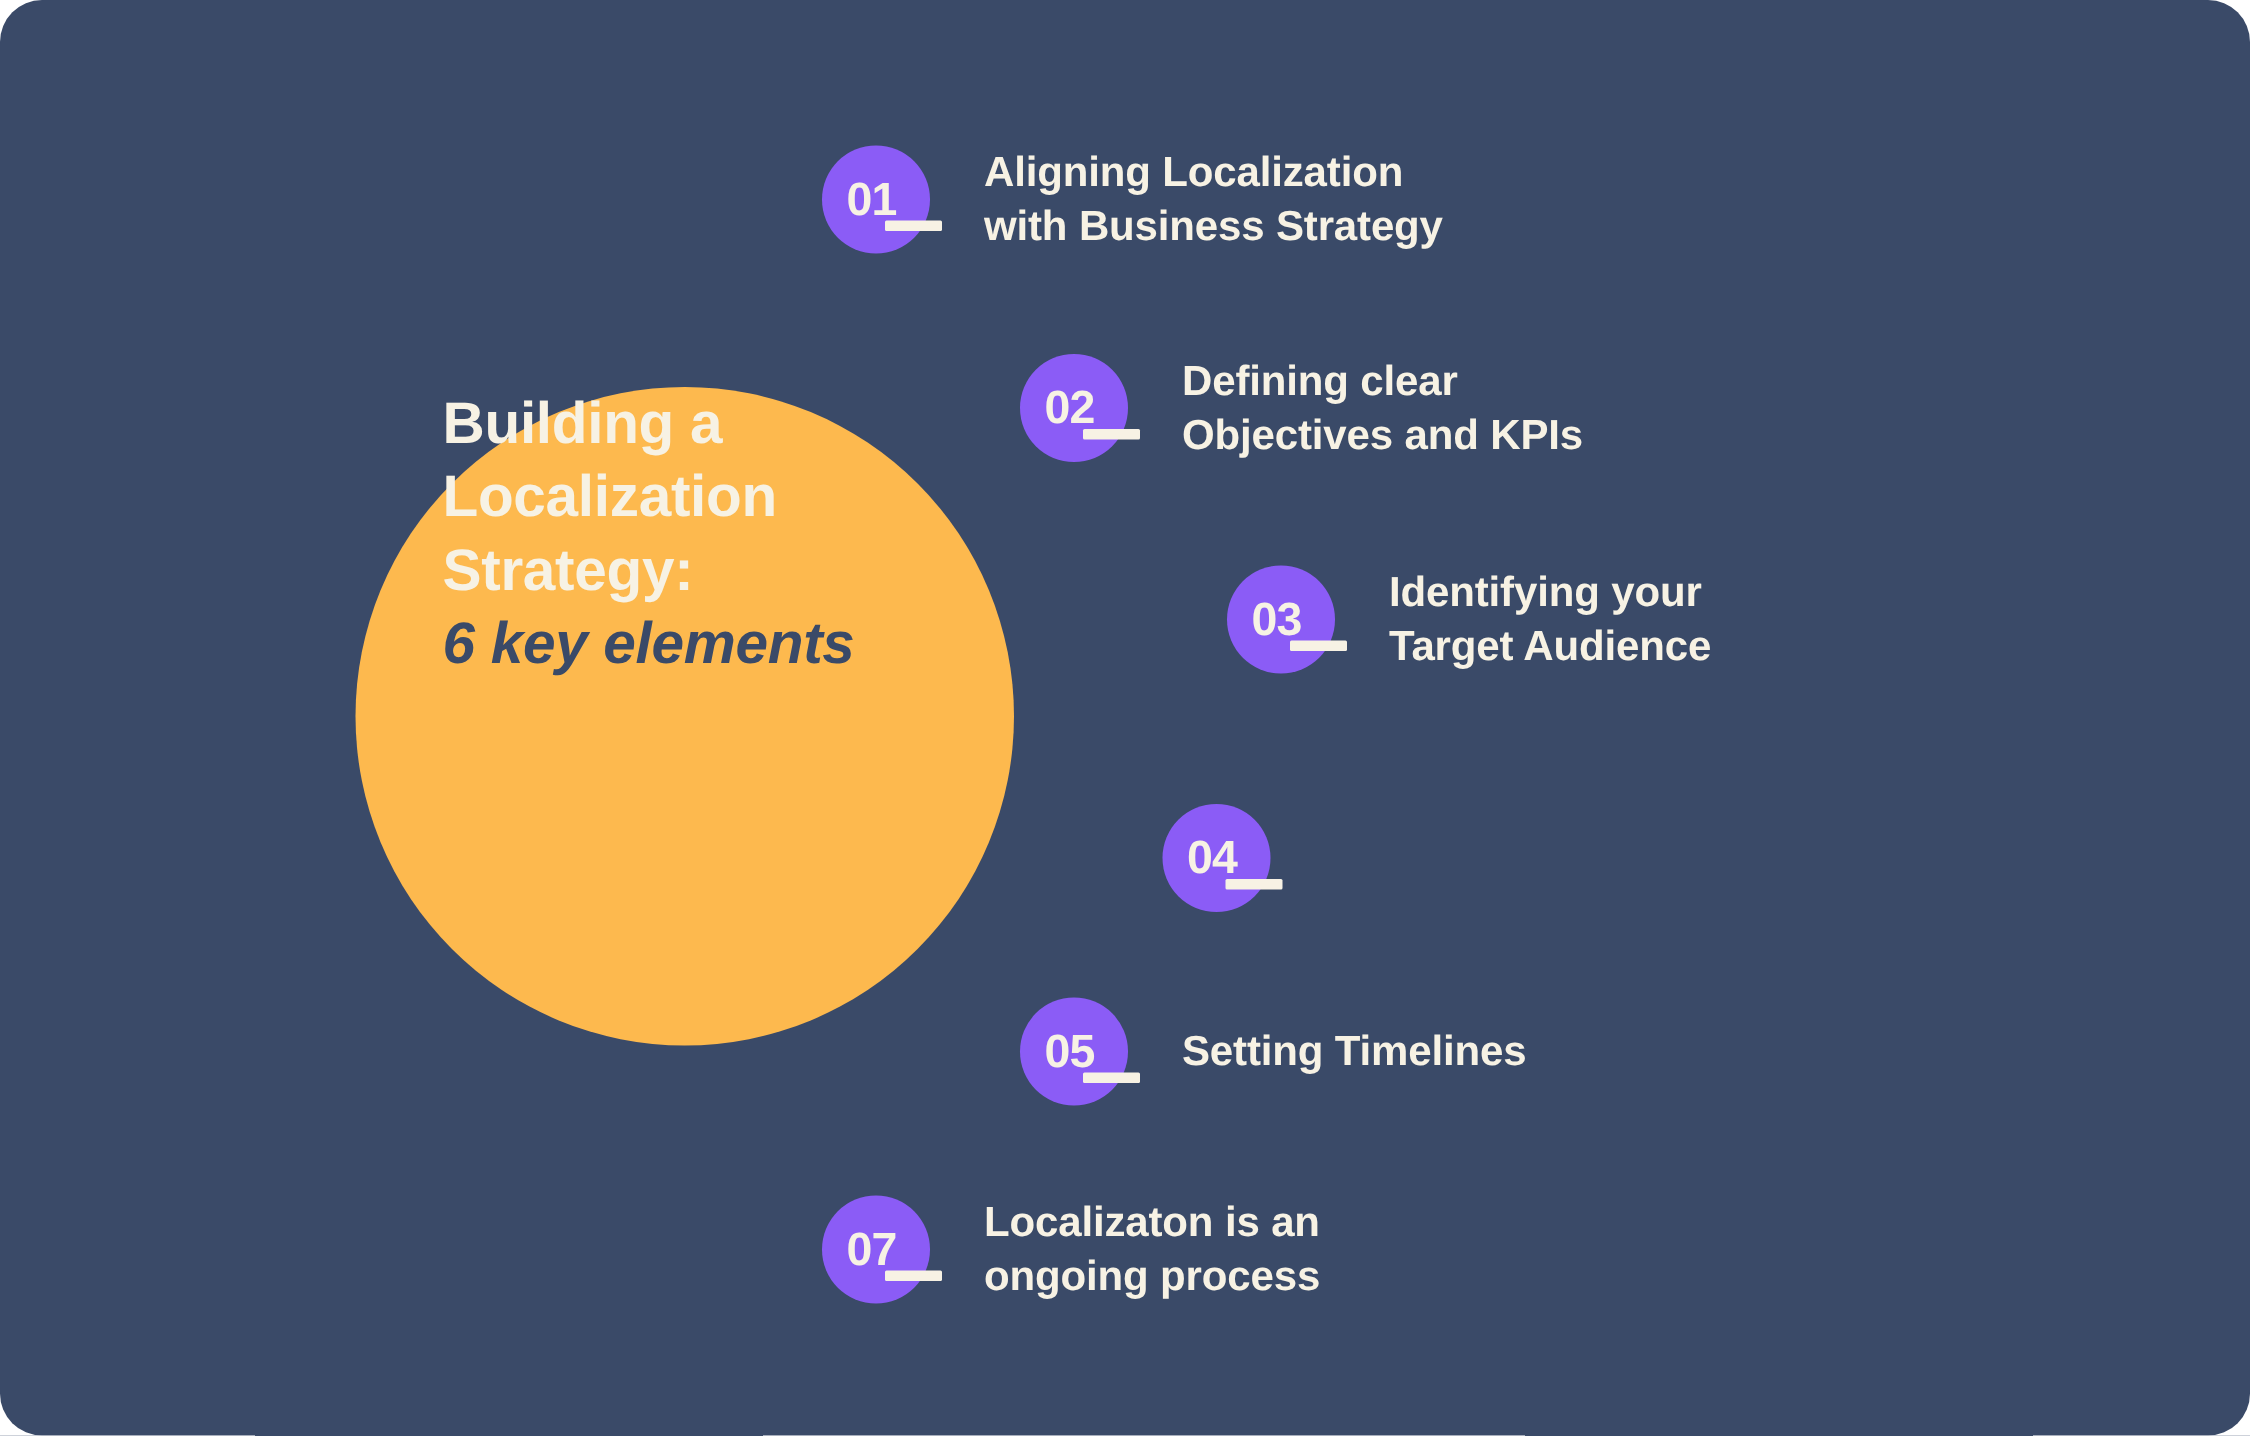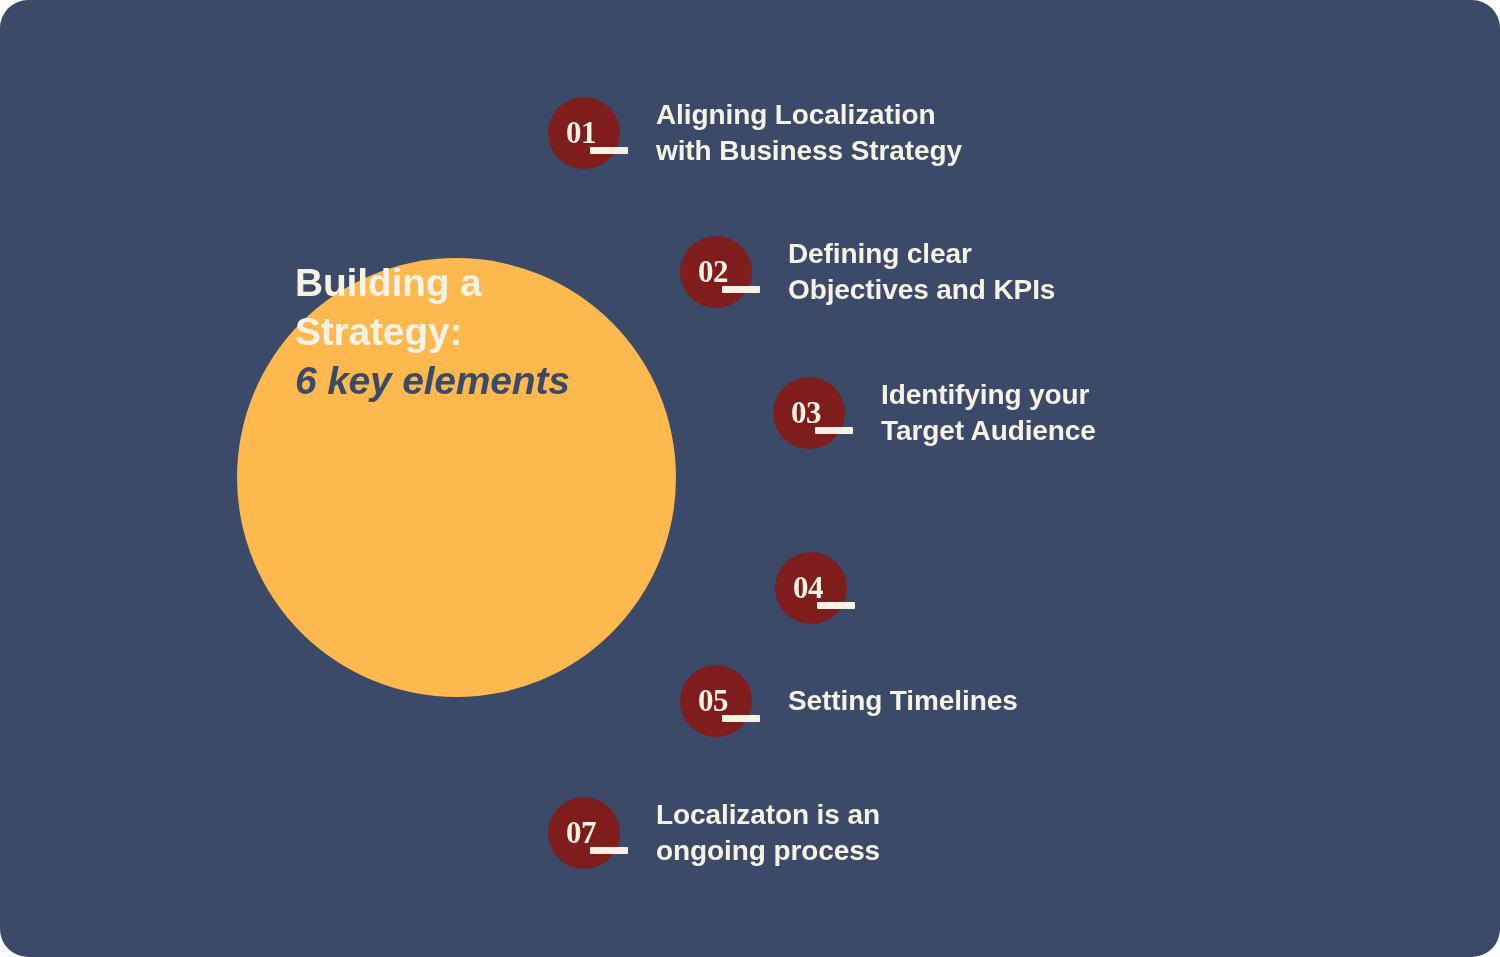--- a/index.html
+++ b/index.html
@@ -52,26 +52,25 @@
     position: absolute;
     display: flex;
     align-items: center;
   }
 
   .badge {
     position: relative;
     width: 72px;
     height: 72px;
     border-radius: 50%;
-    background: #7f1d1d;
+    background: #8b5cf6;
     flex: 0 0 auto;
     display: flex;
     align-items: center;
     justify-content: center;
-    font-family: Liberation Serif, serif;
   }
   .badge-num {
     font-size: 31px;
     font-weight: 700;
     color: #f7f2e4;
     letter-spacing: -0.5px;
     position: relative;
     left: -3px;
   }
   
@@ -91,33 +90,34 @@
     font-size: 28px;
     font-weight: 700;
     line-height: 1.28;
     letter-spacing: -0.1px;
     white-space: pre-line;
   }
 
   
   .item-01 { left: 548px; top: 97px;  }
   .item-02 { left: 680px; top: 236px; }
-  .item-03 { left: 773px; top: 377px; }
-  .item-04 { left: 775px; top: 552px; }
+  .item-03 { left: 818px; top: 377px; }
+  .item-04 { left: 775px; top: 536px; }
   .item-05 { left: 680px; top: 665px; }
   .item-06 { left: 548px; top: 797px; }
 </style>
 </head>
 <body>
 
 <div class="infographic">
 
   <div class="hub">
     <div class="hub-text">
       <span class="hub-line-light">Building a</span>
+      <span class="hub-line-light">Localization</span>
       <span class="hub-line-light">Strategy:</span>
       <span class="hub-line-dark">6 key elements</span>
     </div>
   </div>
 
   <div class="item item-01">
     <div class="badge">
       <span class="badge-num">01</span>
       <span class="badge-dash"></span>
     </div>

